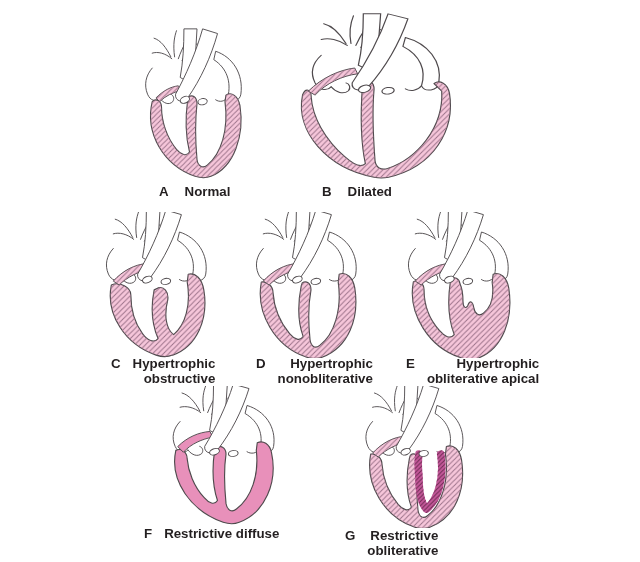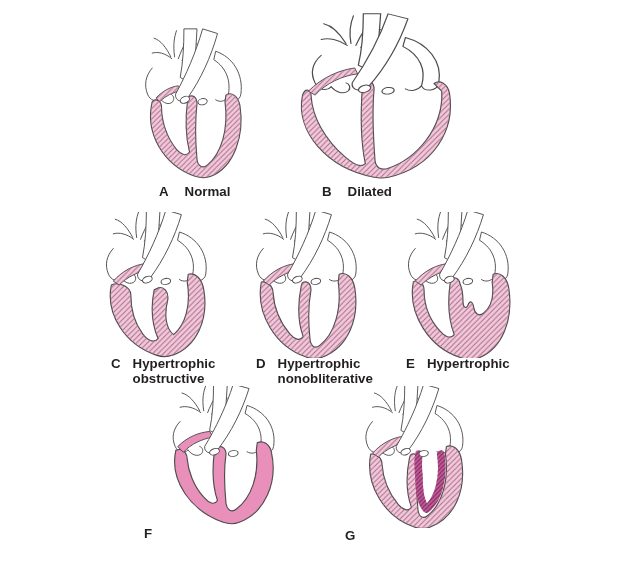--- a/index.html
+++ b/index.html
@@ -8,21 +8,21 @@
     font-family:"Liberation Sans", sans-serif;overflow:hidden;
   }
   .art{position:absolute;}
   .art svg{display:block;width:100%;height:100%;}
   .caption{
     position:absolute;display:flex;gap:12px;align-items:flex-start;
     font-size:13.3px;line-height:14.5px;font-weight:600;color:#231f20;
     white-space:nowrap;
   }
   .caption.wide{gap:16px;}
-  .cap-lines span{display:block;}
+  .cap-lines span{display:block;text-align:right;}
   .cap-lines span:empty{display:none;}
   
   .a-a{left:141px;top:22px;width:112px;height:164px;}
   .a-b{left:289px;top:6px;width:174px;height:182px;}
   .a-c{left:100px;top:212px;width:120px;height:146px;}
   .a-d{left:250px;top:212px;width:120px;height:146px;}
   .a-e{left:402px;top:212px;width:120px;height:146px;}
   .a-f{left:162px;top:386px;width:128px;height:142px;}
   .a-g{left:355px;top:386px;width:126px;height:142px;}
   
@@ -237,20 +237,21 @@
       <path d="M66,0 L82,5 C75,30 64,54 50,74 C46,80 36,78 37,70 C48,50 59,25 66,0 Z" fill="#ffffff" stroke="#4f4a4d" stroke-width="1"></path>
       <ellipse cx="47" cy="76" rx="5.2" ry="3.4" fill="#ffffff" stroke="#4f4a4d" stroke-width="1" transform="rotate(-24 47 76)"></ellipse>
       <ellipse cx="66" cy="78" rx="5" ry="3.3" fill="#ffffff" stroke="#4f4a4d" stroke-width="1" transform="rotate(-12 66 78)"></ellipse>
     </g>
         </svg>
       </div>
     <div class="caption c-e">
       <span class="letter">E</span>
       <span class="cap-lines">
         <span>Hypertrophic</span>
+        <span>obliterative apical</span>
       </span>
     </div>
   </div>
 
   <div class="heart-cell">
     <div class="art a-f">
         <svg viewBox="0 0 130 150" preserveAspectRatio="xMidYMid meet">
           <defs></defs>
           <g transform="translate(4,-2) scale(1.04,0.94)">
       <g stroke="#4f4a4d" stroke-width="1" fill="none" stroke-linecap="round">
@@ -271,20 +272,21 @@
           <g transform="translate(4,-2) scale(1.04,0.94)">
       <path d="M66,0 L82,5 C75,30 64,54 50,74 C46,80 36,78 37,70 C48,50 59,25 66,0 Z" fill="#ffffff" stroke="#4f4a4d" stroke-width="1"></path>
       <ellipse cx="47" cy="76" rx="5.2" ry="3.4" fill="#ffffff" stroke="#4f4a4d" stroke-width="1" transform="rotate(-24 47 76)"></ellipse>
       <ellipse cx="66" cy="78" rx="5" ry="3.3" fill="#ffffff" stroke="#4f4a4d" stroke-width="1" transform="rotate(-12 66 78)"></ellipse>
     </g>
         </svg>
       </div>
     <div class="caption c-f">
       <span class="letter">F</span>
       <span class="cap-lines">
+        <span>Restrictive diffuse</span>
       </span>
     </div>
   </div>
 
   <div class="heart-cell">
     <div class="art a-g">
         <svg viewBox="0 0 120 150" preserveAspectRatio="xMidYMid meet">
           <defs>
             <pattern id="ph6" width="5.5" height="5.5" patternUnits="userSpaceOnUse">
               <path d="M0,5.5 L5.5,0 M-1.4,1.4 L1.4,-1.4 M4.1,6.9 L6.9,4.1" stroke="#9a7188" stroke-width="1" fill="none"></path>
@@ -315,16 +317,20 @@
           <path d="M84,72 C88,98 81,120 69,130 C63,124 61,110 61,95 C60,86 60,78 61,72" fill="none" stroke="url(#pb6)" stroke-width="8" stroke-linecap="round" stroke-linejoin="round"></path>
           <g transform="translate(0,-2) scale(1,0.94)">
       <path d="M66,0 L82,5 C75,30 64,54 50,74 C46,80 36,78 37,70 C48,50 59,25 66,0 Z" fill="#ffffff" stroke="#4f4a4d" stroke-width="1"></path>
       <ellipse cx="47" cy="76" rx="5.2" ry="3.4" fill="#ffffff" stroke="#4f4a4d" stroke-width="1" transform="rotate(-24 47 76)"></ellipse>
       <ellipse cx="66" cy="78" rx="5" ry="3.3" fill="#ffffff" stroke="#4f4a4d" stroke-width="1" transform="rotate(-12 66 78)"></ellipse>
     </g>
         </svg>
       </div>
     <div class="caption c-g">
       <span class="letter">G</span>
+      <span class="cap-lines">
+        <span>Restrictive</span>
+        <span>obliterative</span>
+      </span>
     </div>
   </div>
 
 </div>
 
 </body></html>

